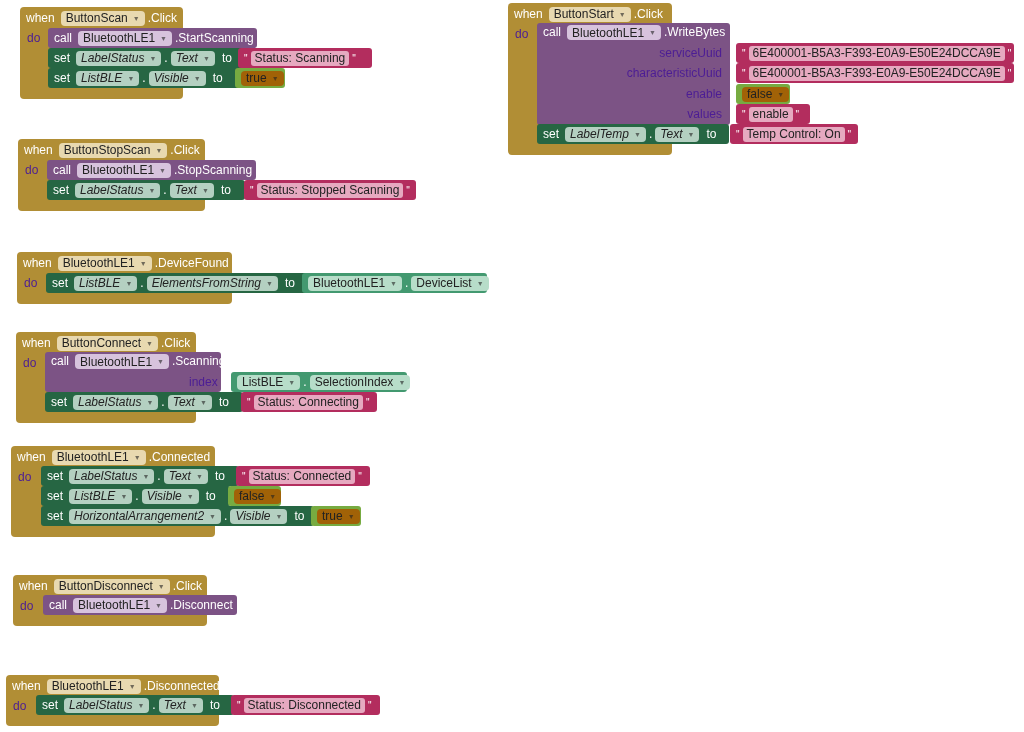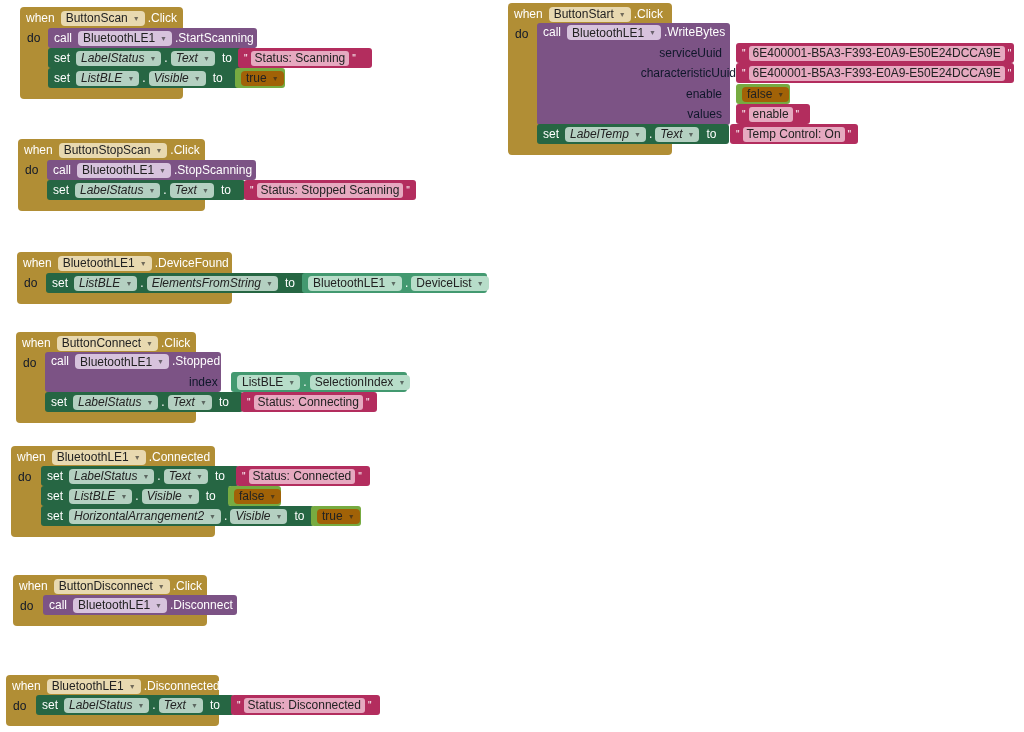--- a/index.html
+++ b/index.html
@@ -16,21 +16,21 @@
   .dd-comp{background:#b7ddc9;}
   .dd-logic{background:#a16207;}
   .blk{position:absolute;height:20px;display:flex;align-items:center;padding:0 6px;white-space:nowrap;border-radius:3px;}
   .call{background:#7c5385;}
   .set{background:#266643;align-items:center;}
   .comp{background:#439970;}
   .str{background:#b32d5e;}
   .logic{background:#77ab41;}
   .strv{display:inline-flex;align-items:center;height:15px;padding:0 4px;border-radius:3px;background:#e6a9c0;color:#222;margin:0 3px;}
   .q{font-size:10px;color:#fff;}
-  .lbl{position:absolute;color:#0f172a;white-space:nowrap;}
+  .lbl{position:absolute;color:#4c1d95;white-space:nowrap;}
 </style>
 </head>
 <body>
 
 <div class="evt" style="left:20px;top:7px;width:163px;height:92px;">
   <div class="hdr">
     <span class="kw">when</span>
     <span class="dd dd-evt">
         <span>ButtonScan</span>
         <span class="arr">▼</span>
@@ -169,21 +169,21 @@
     <span>.Click</span>
   </div>
   <span class="lbl" style="left:7px;top:24px;">do</span>
 </div>
 <div class="blk call" style="left:45px;top:352px;width:176px;height:40px;align-items:flex-start;padding-top:2px;box-sizing:border-box;">
   <span class="kw">call</span>
   <span class="dd dd-call">
       <span>BluetoothLE1</span>
       <span class="arr">▼</span>
     </span>
-  <span>.Stopped</span>
+  <span>.Scanning</span>
 </div>
 <span class="lbl" style="left:189px;top:375px;">index</span>
 <div class="blk comp" style="left:231px;top:372px;width:164px;">
   <span class="dd dd-comp">
       <span>ListBLE</span>
       <span class="arr">▼</span>
     </span>
   <span style="margin-right:3px">.</span>
   <span class="dd dd-comp">
       <span>SelectionIndex</span>
@@ -340,21 +340,21 @@
 </div>
 <div class="blk call" style="left:537px;top:23px;width:193px;height:102px;align-items:flex-start;padding-top:2px;box-sizing:border-box;">
   <span class="kw">call</span>
   <span class="dd dd-call">
       <span>BluetoothLE1</span>
       <span class="arr">▼</span>
     </span>
   <span>.WriteBytes</span>
 </div>
 <span class="lbl" style="right:302px;top:46px;">serviceUuid</span>
-<span class="lbl" style="right:288px;top:66px;">characteristicUuid</span>
+<span class="lbl" style="right:302px;top:66px;">characteristicUuid</span>
 <span class="lbl" style="right:302px;top:87px;">enable</span>
 <span class="lbl" style="right:302px;top:107px;">values</span>
 <div class="blk str" style="left:736px;top:43px;width:266px;">
   <span class="q">"</span>
   <span class="strv">6E400001-B5A3-F393-E0A9-E50E24DCCA9E</span>
   <span class="q">"</span>
 </div>
 <div class="blk str" style="left:736px;top:63px;width:266px;">
   <span class="q">"</span>
   <span class="strv">6E400001-B5A3-F393-E0A9-E50E24DCCA9E</span>

